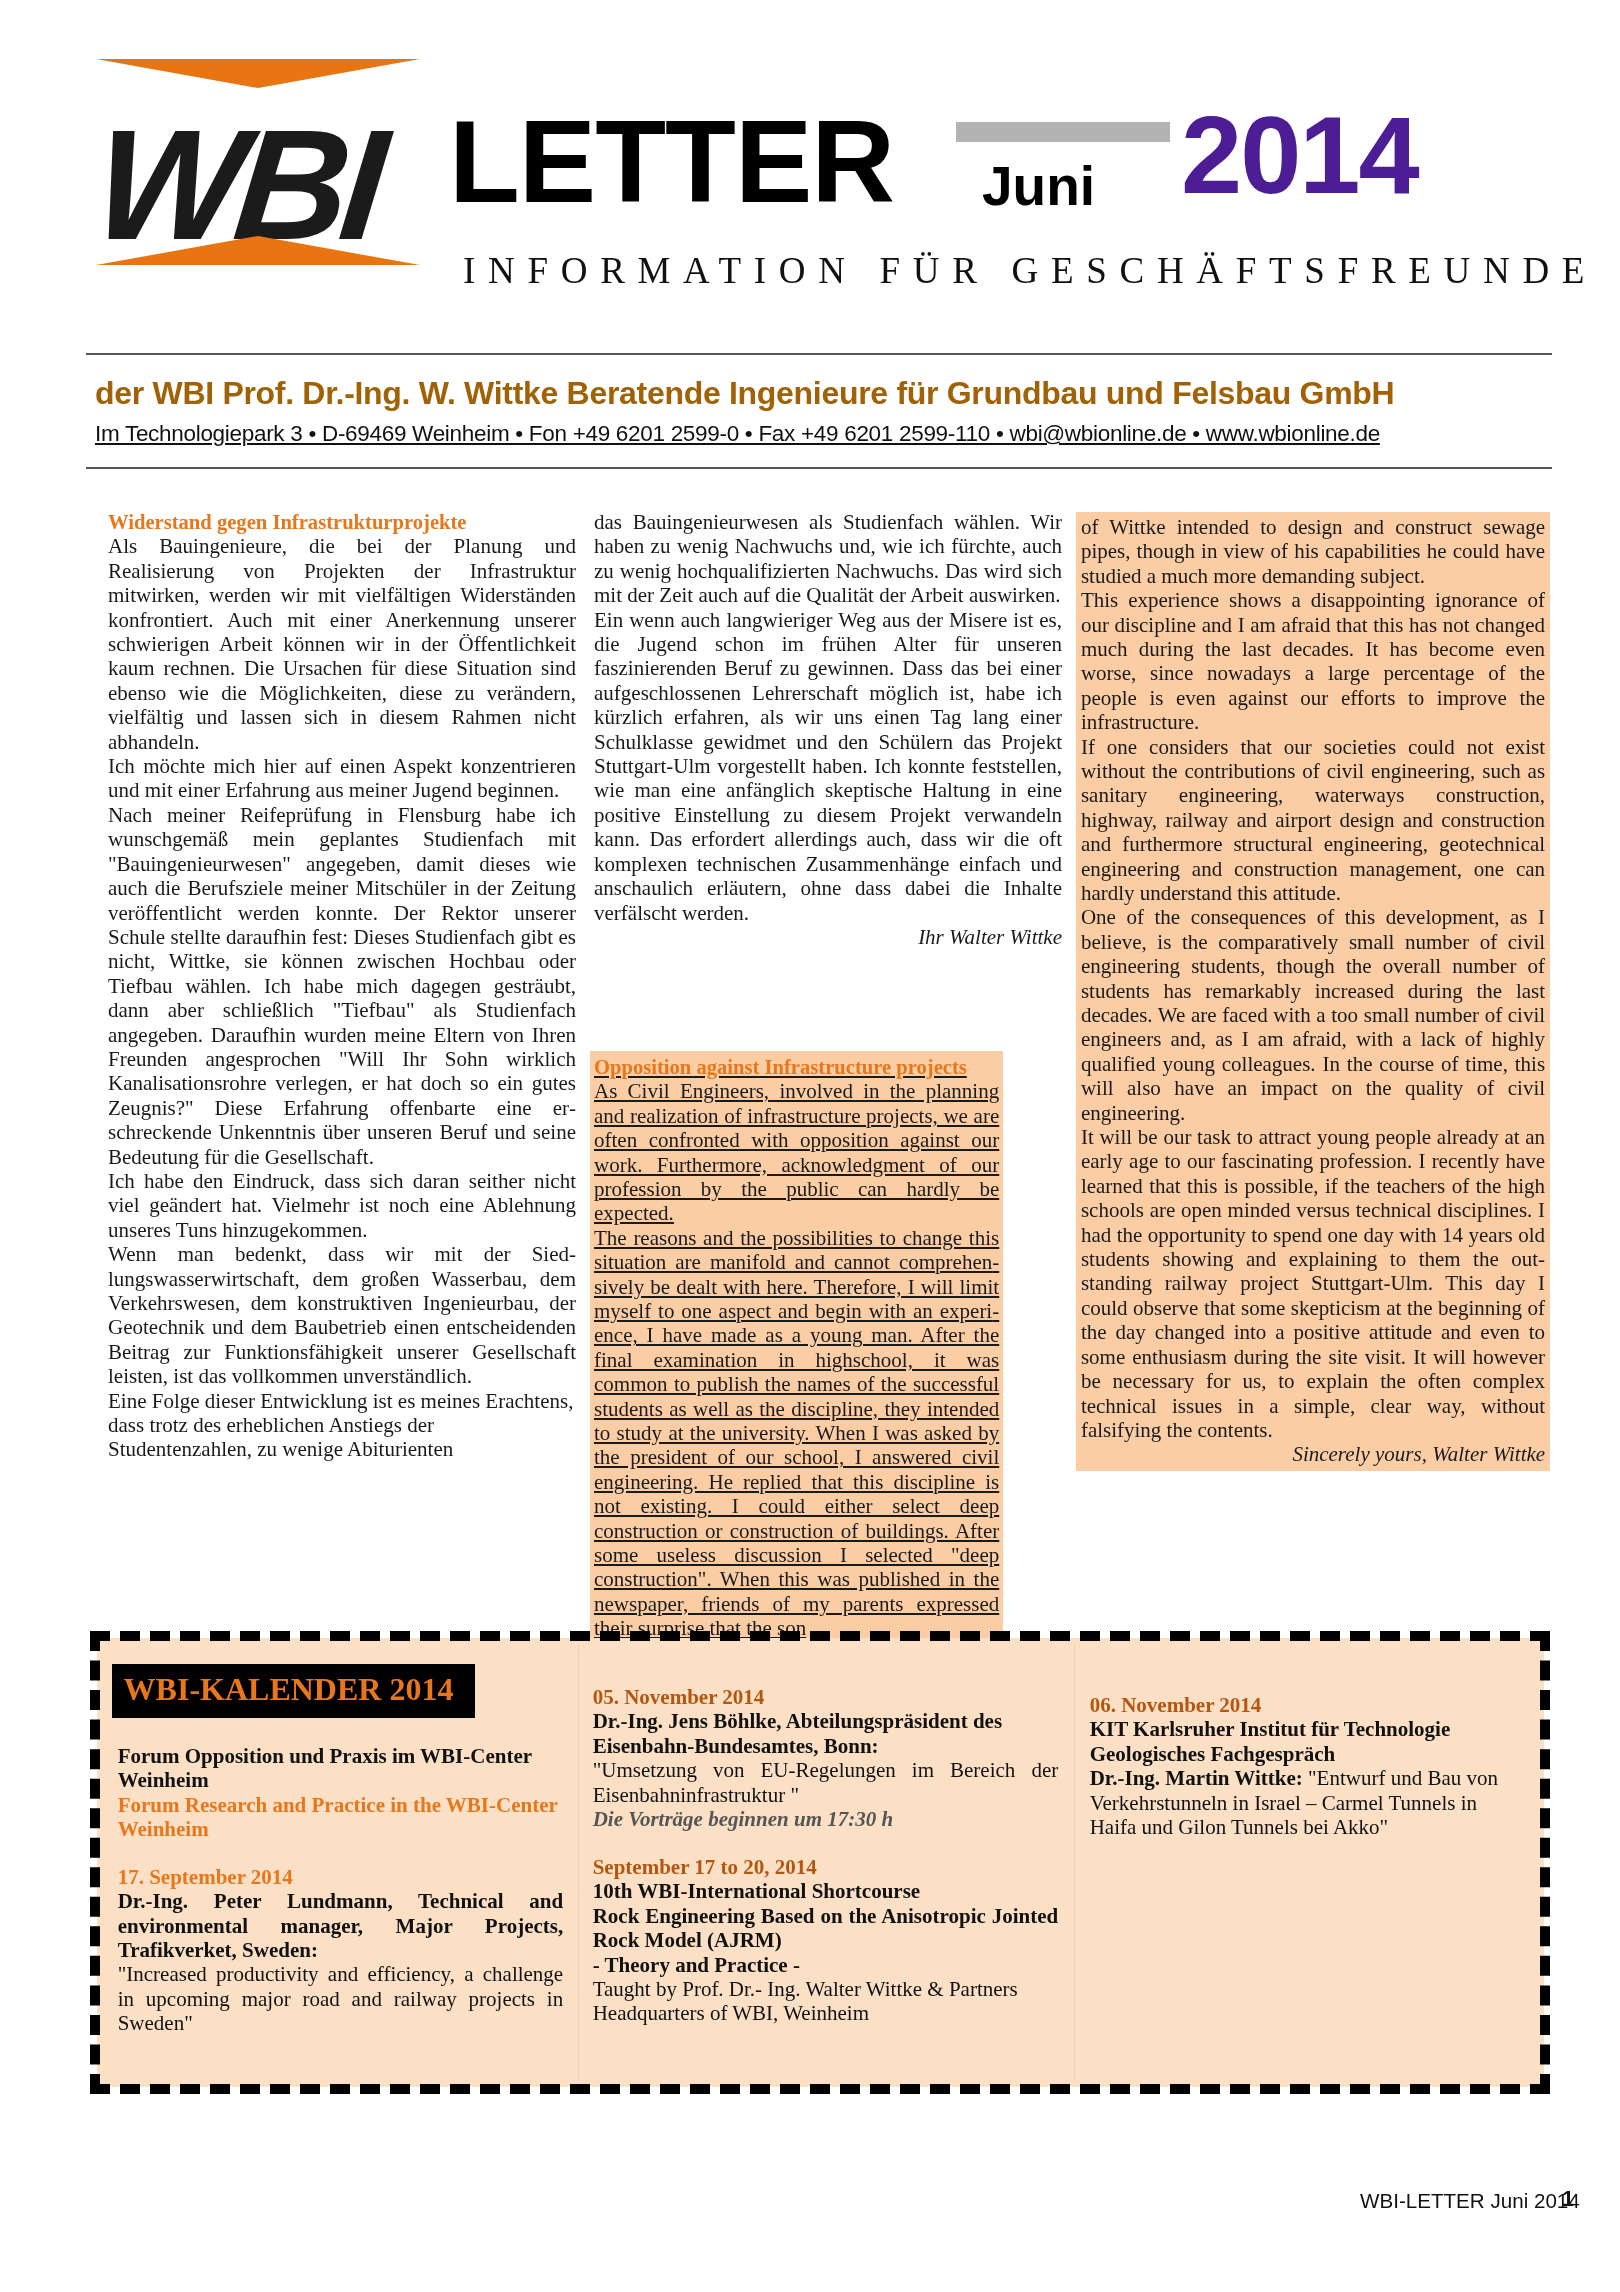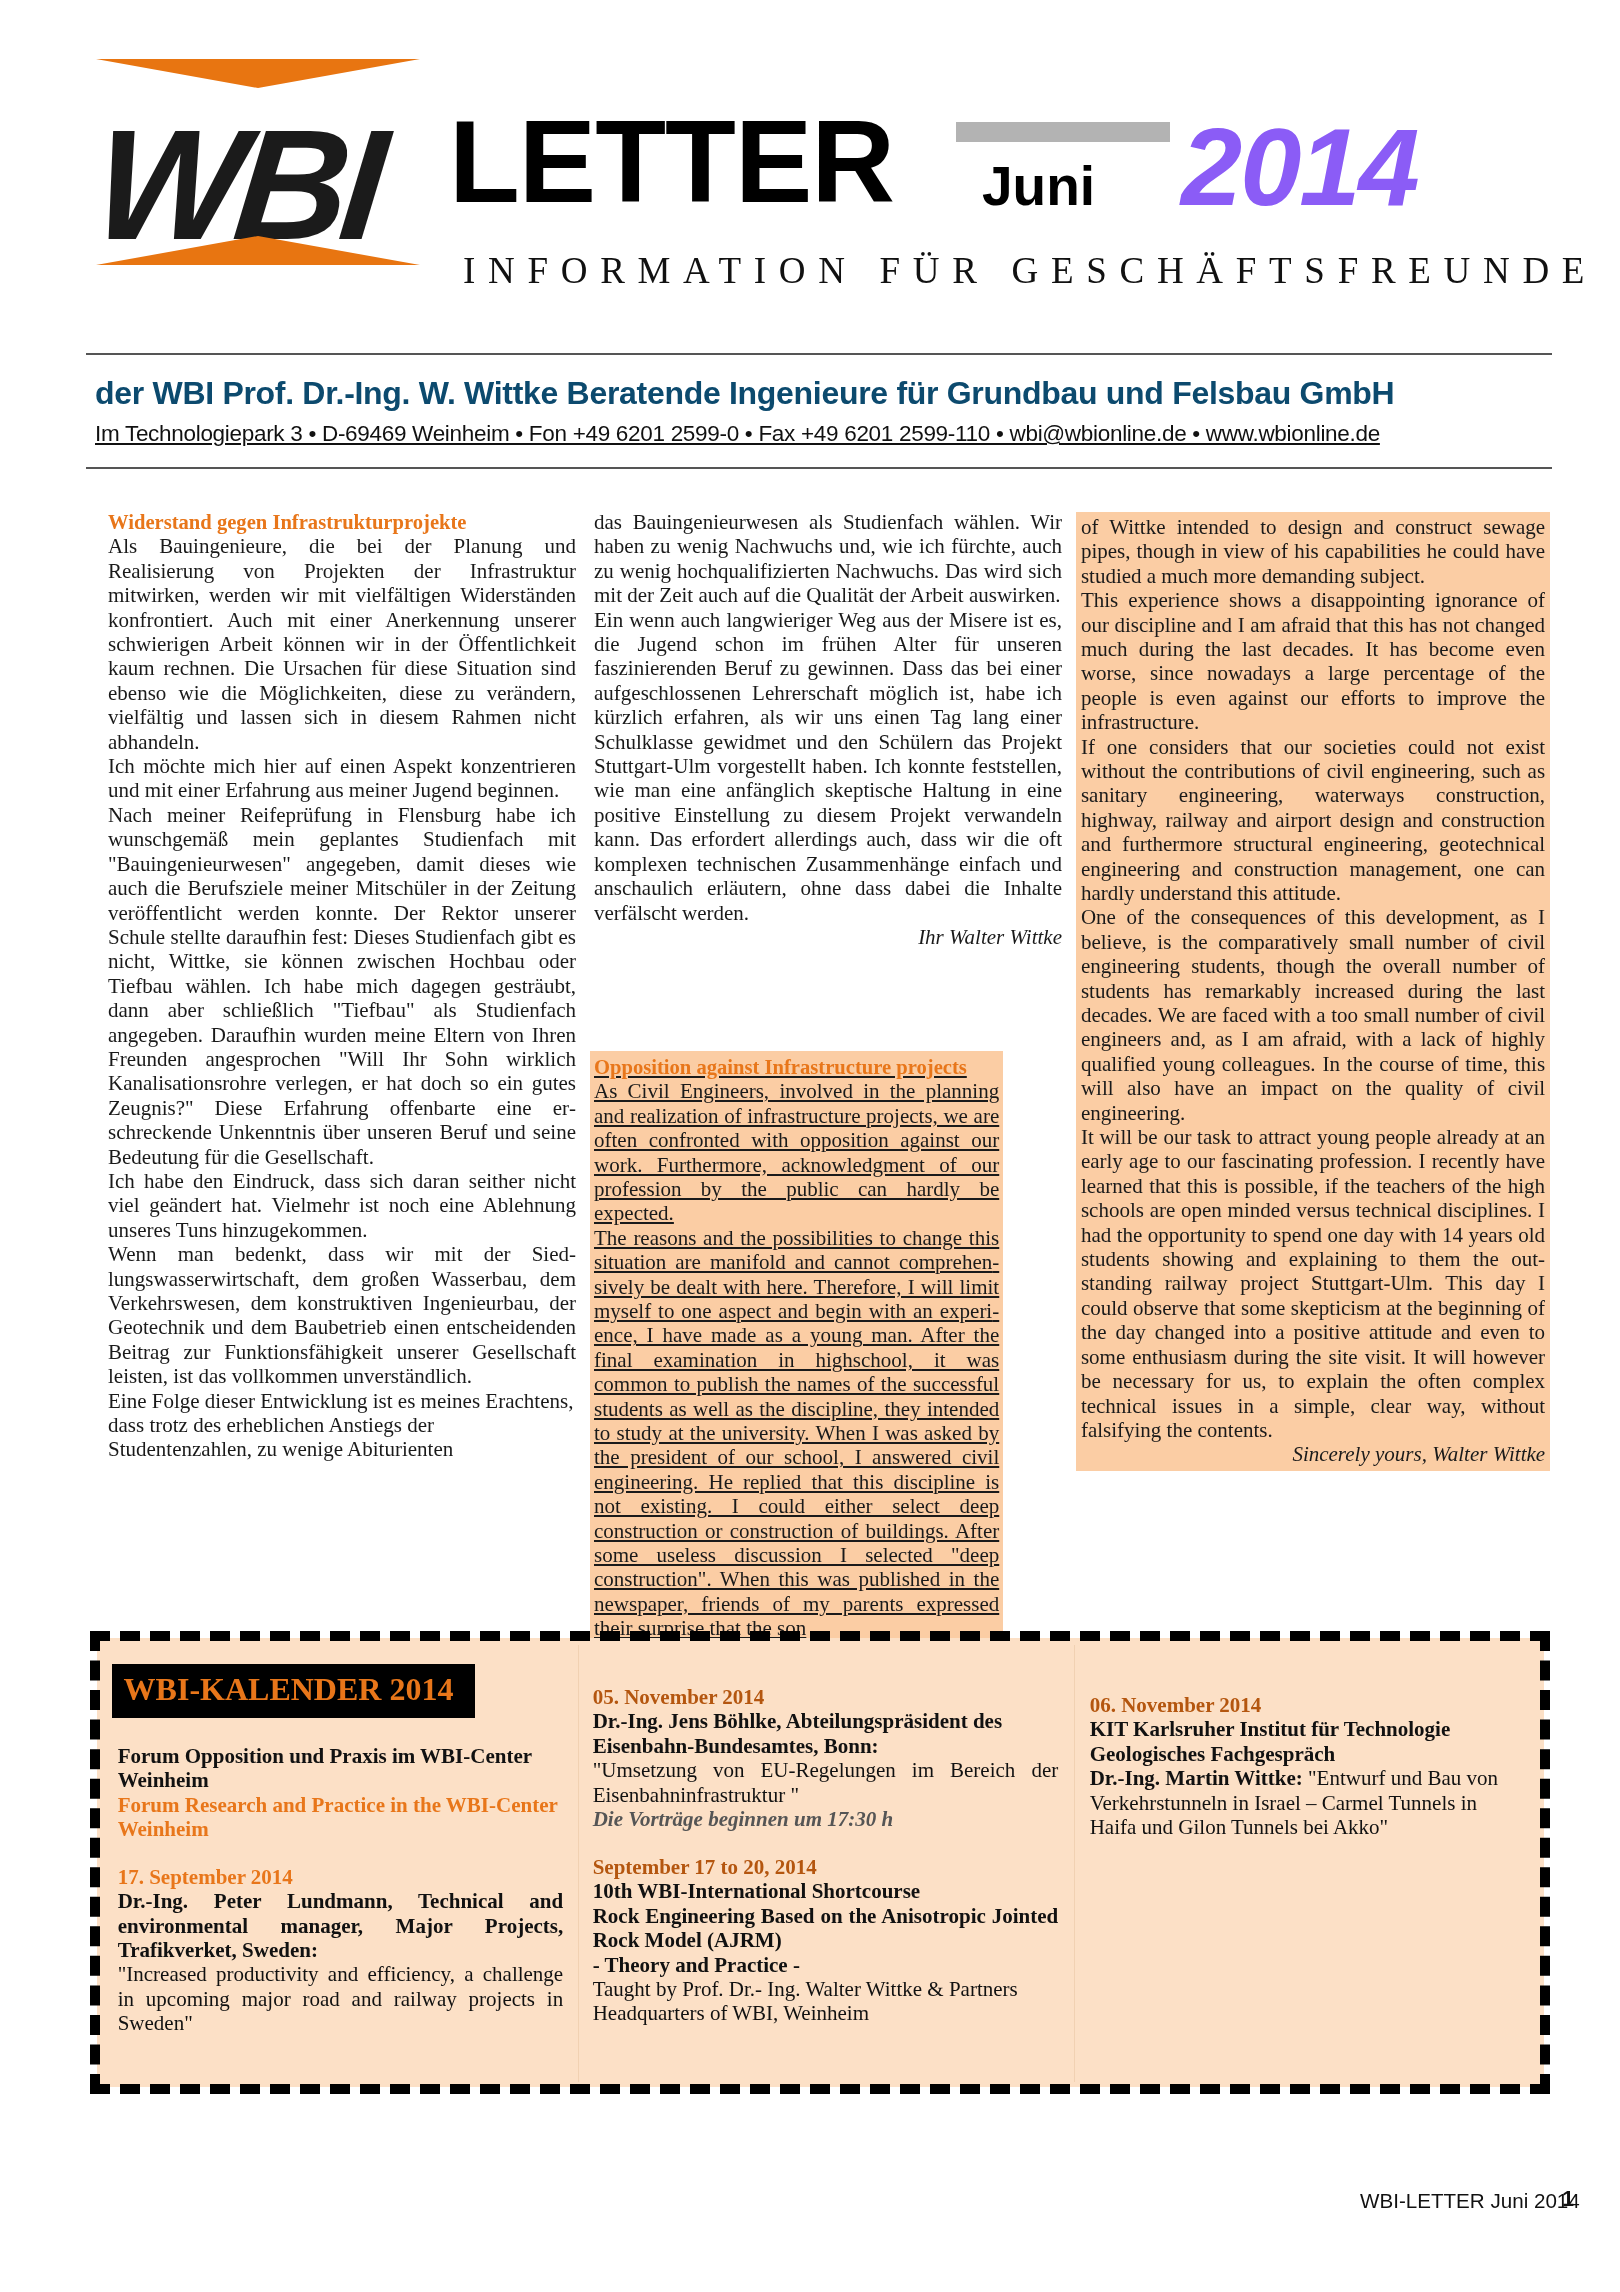--- a/index.html
+++ b/index.html
@@ -16,28 +16,28 @@
     border-bottom: 29px solid #e87511; }
   .logo .mark { position: absolute; left: 0; top: 47px; font-family: "Liberation Sans", sans-serif;
     font-weight: bold; font-style: italic; font-size: 157px; line-height: 157px; letter-spacing: -7.8px;
     color: #1b1b1b; transform: skewX(-6deg); }
 
   .letter-title { position: absolute; left: 449px; top: 104px; font-family: "Liberation Sans", sans-serif;
     font-weight: bold; font-size: 116px; line-height: 116px; color: #000; letter-spacing: -1px; }
   .gray-bar { position: absolute; left: 956px; top: 122px; width: 214px; height: 19.6px; background: #b3b3b3; }
   .month { position: absolute; left: 982px; top: 157px; font-family: "Liberation Sans", sans-serif;
     font-weight: bold; font-size: 55px; line-height: 59px; color: #000; }
-  .year { position: absolute; left: 1181px; top: 108px; font-family: "Liberation Sans", sans-serif;
-    font-weight: bold; font-size: 110px; line-height: 118px; color: #8b5cf6; letter-spacing: -2px; font-style: italic; }
+  .year { position: absolute; left: 1181px; top: 96px; font-family: "Liberation Sans", sans-serif;
+    font-weight: bold; font-size: 110px; line-height: 118px; color: #4c1d95; letter-spacing: -2px; }
   .subtitle { position: absolute; left: 463px; top: 251px; font-family: "Liberation Serif", serif;
     font-size: 37px; line-height: 39px; letter-spacing: 12.7px; color: #111; }
 
   .rule { position: absolute; left: 86px; width: 1466px; height: 2px; background: #555; }
   .company { position: absolute; left: 95px; top: 374px; font-family: "Liberation Sans", sans-serif;
-    font-weight: bold; font-size: 32px; line-height: 39px; color: #0c4a6e; letter-spacing: -0.3px; }
+    font-weight: bold; font-size: 32px; line-height: 39px; color: #a16207; letter-spacing: -0.3px; }
   .address { position: absolute; left: 95px; top: 420px; font-family: "Liberation Sans", sans-serif;
     font-size: 22.5px; line-height: 27.4px; color: #111; letter-spacing: -0.3px; text-decoration: underline; }
 
   
   .col { position: absolute; top: 510px; width: 468px; font-size: 21px; line-height: 24.4px;
     text-align: justify; hyphens: manual; }
   .col p { margin: 0; }
   .col-1 { left: 108px; }
   .col-2 { left: 594px; }
   .col-3 { left: 1079px; width: 469px; }

